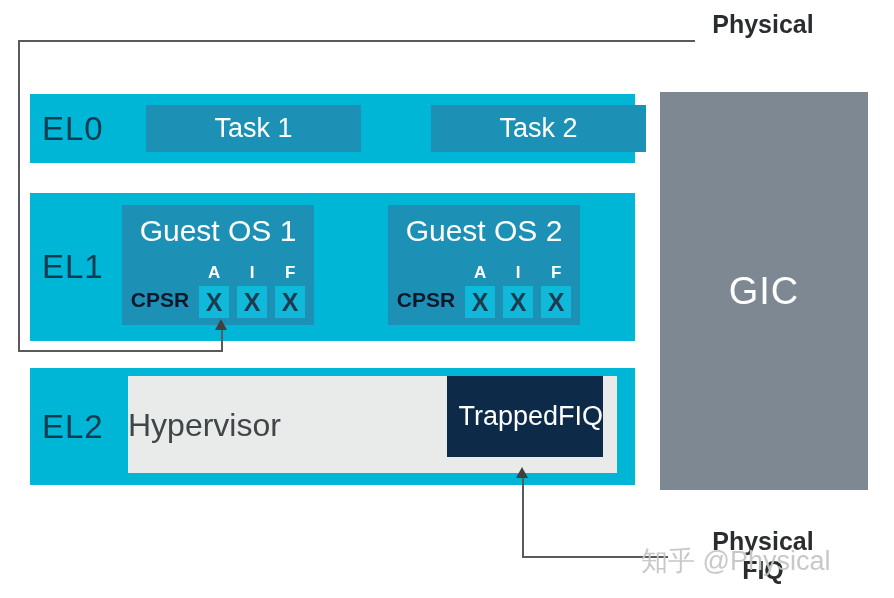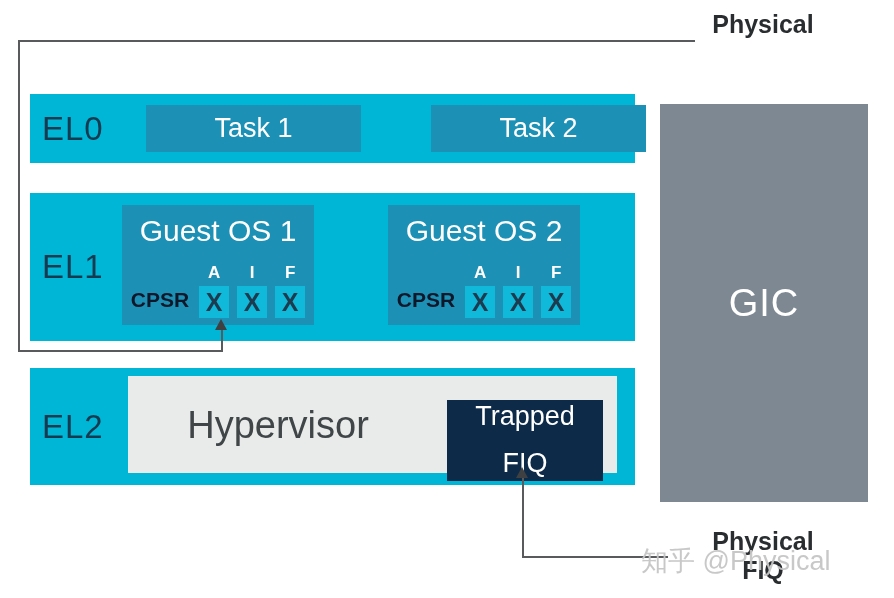--- a/index.html
+++ b/index.html
@@ -113,45 +113,44 @@
     width: 489px;
     height: 97px;
     background: #e9ebea;
   }
   .hypervisor-label {
     position: absolute;
     left: 0;
     width: 300px;
     top: 50%;
     transform: translateY(-50%);
-    text-align: center;
-    font-size: 38px;
+    font-size: 32px;
     color: #404547;
   }
   .trapped-box {
     position: absolute;
     left: 447px;
-    top: 400px;
+    top: 376px;
     width: 156px;
     height: 81px;
     background: #0d2b49;
     color: #ffffff;
     font-size: 27px;
     line-height: 1.25;
     display: flex;
-    flex-direction: column;
-    align-items: center;
-    justify-content: space-between;
+    flex-direction: row;
+    align-items: center;
+    justify-content: flex-end;
   }
 
   
   .gic-box {
     position: absolute;
     left: 660px;
-    top: 104px;
+    top: 92px;
     width: 208px;
     height: 398px;
     background: #7d8892;
     color: #ffffff;
     font-size: 38px;
     letter-spacing: 1px;
     display: flex;
     align-items: center;
     justify-content: center;
   }

